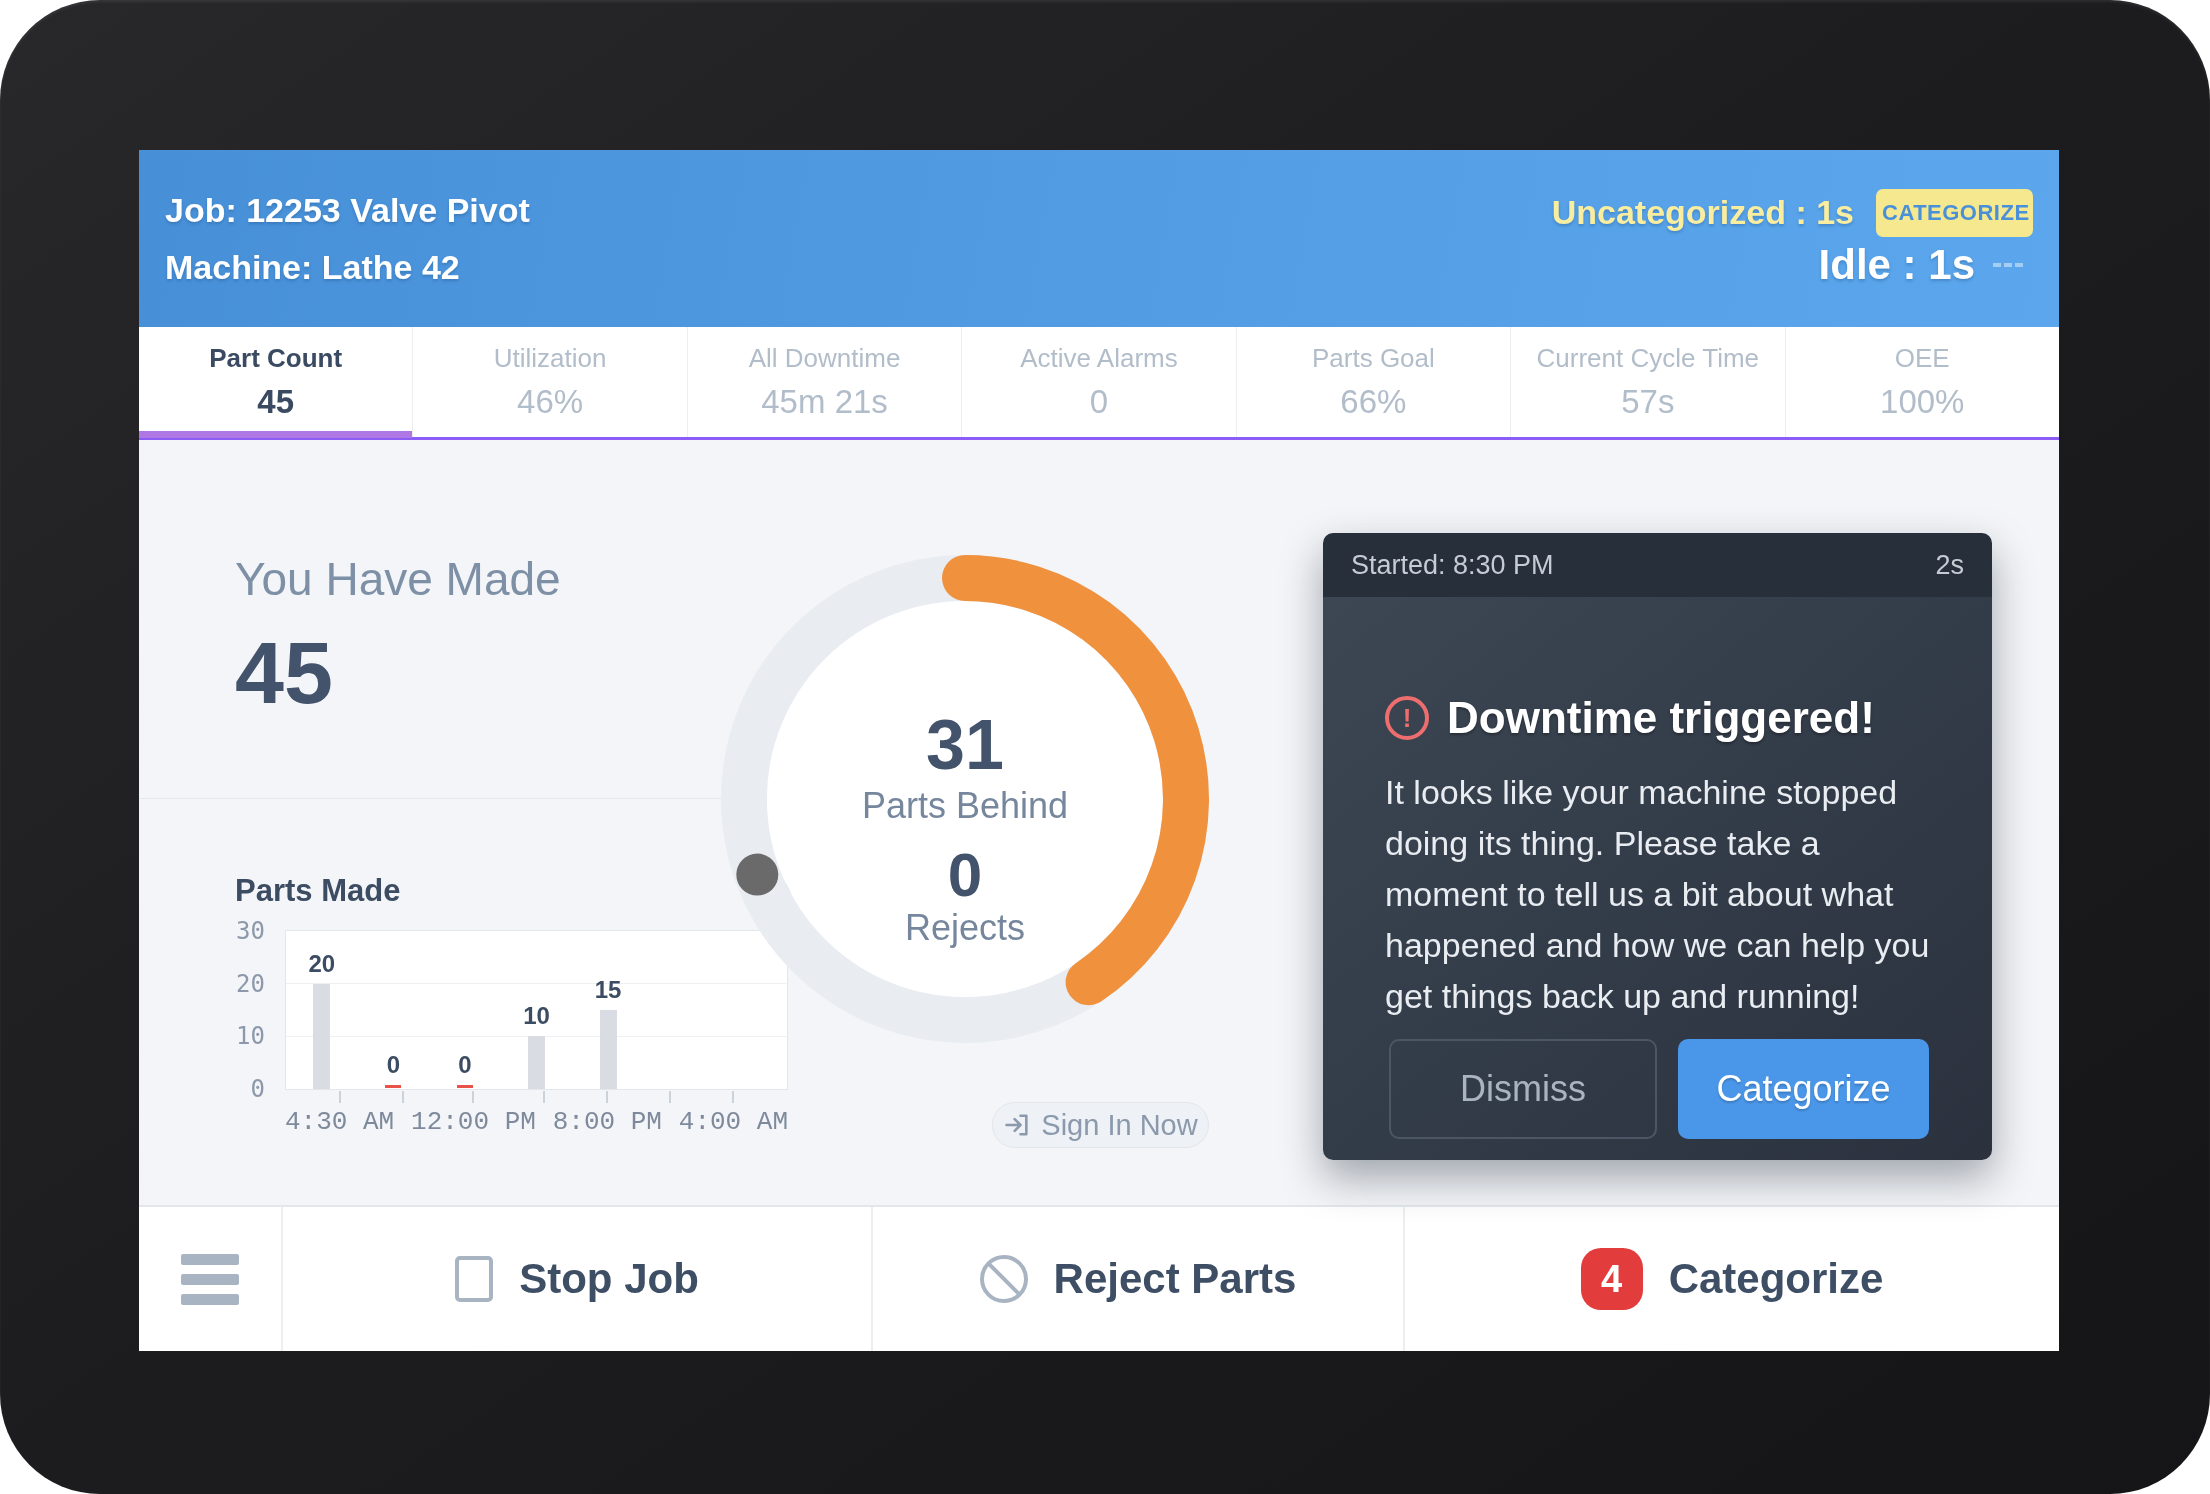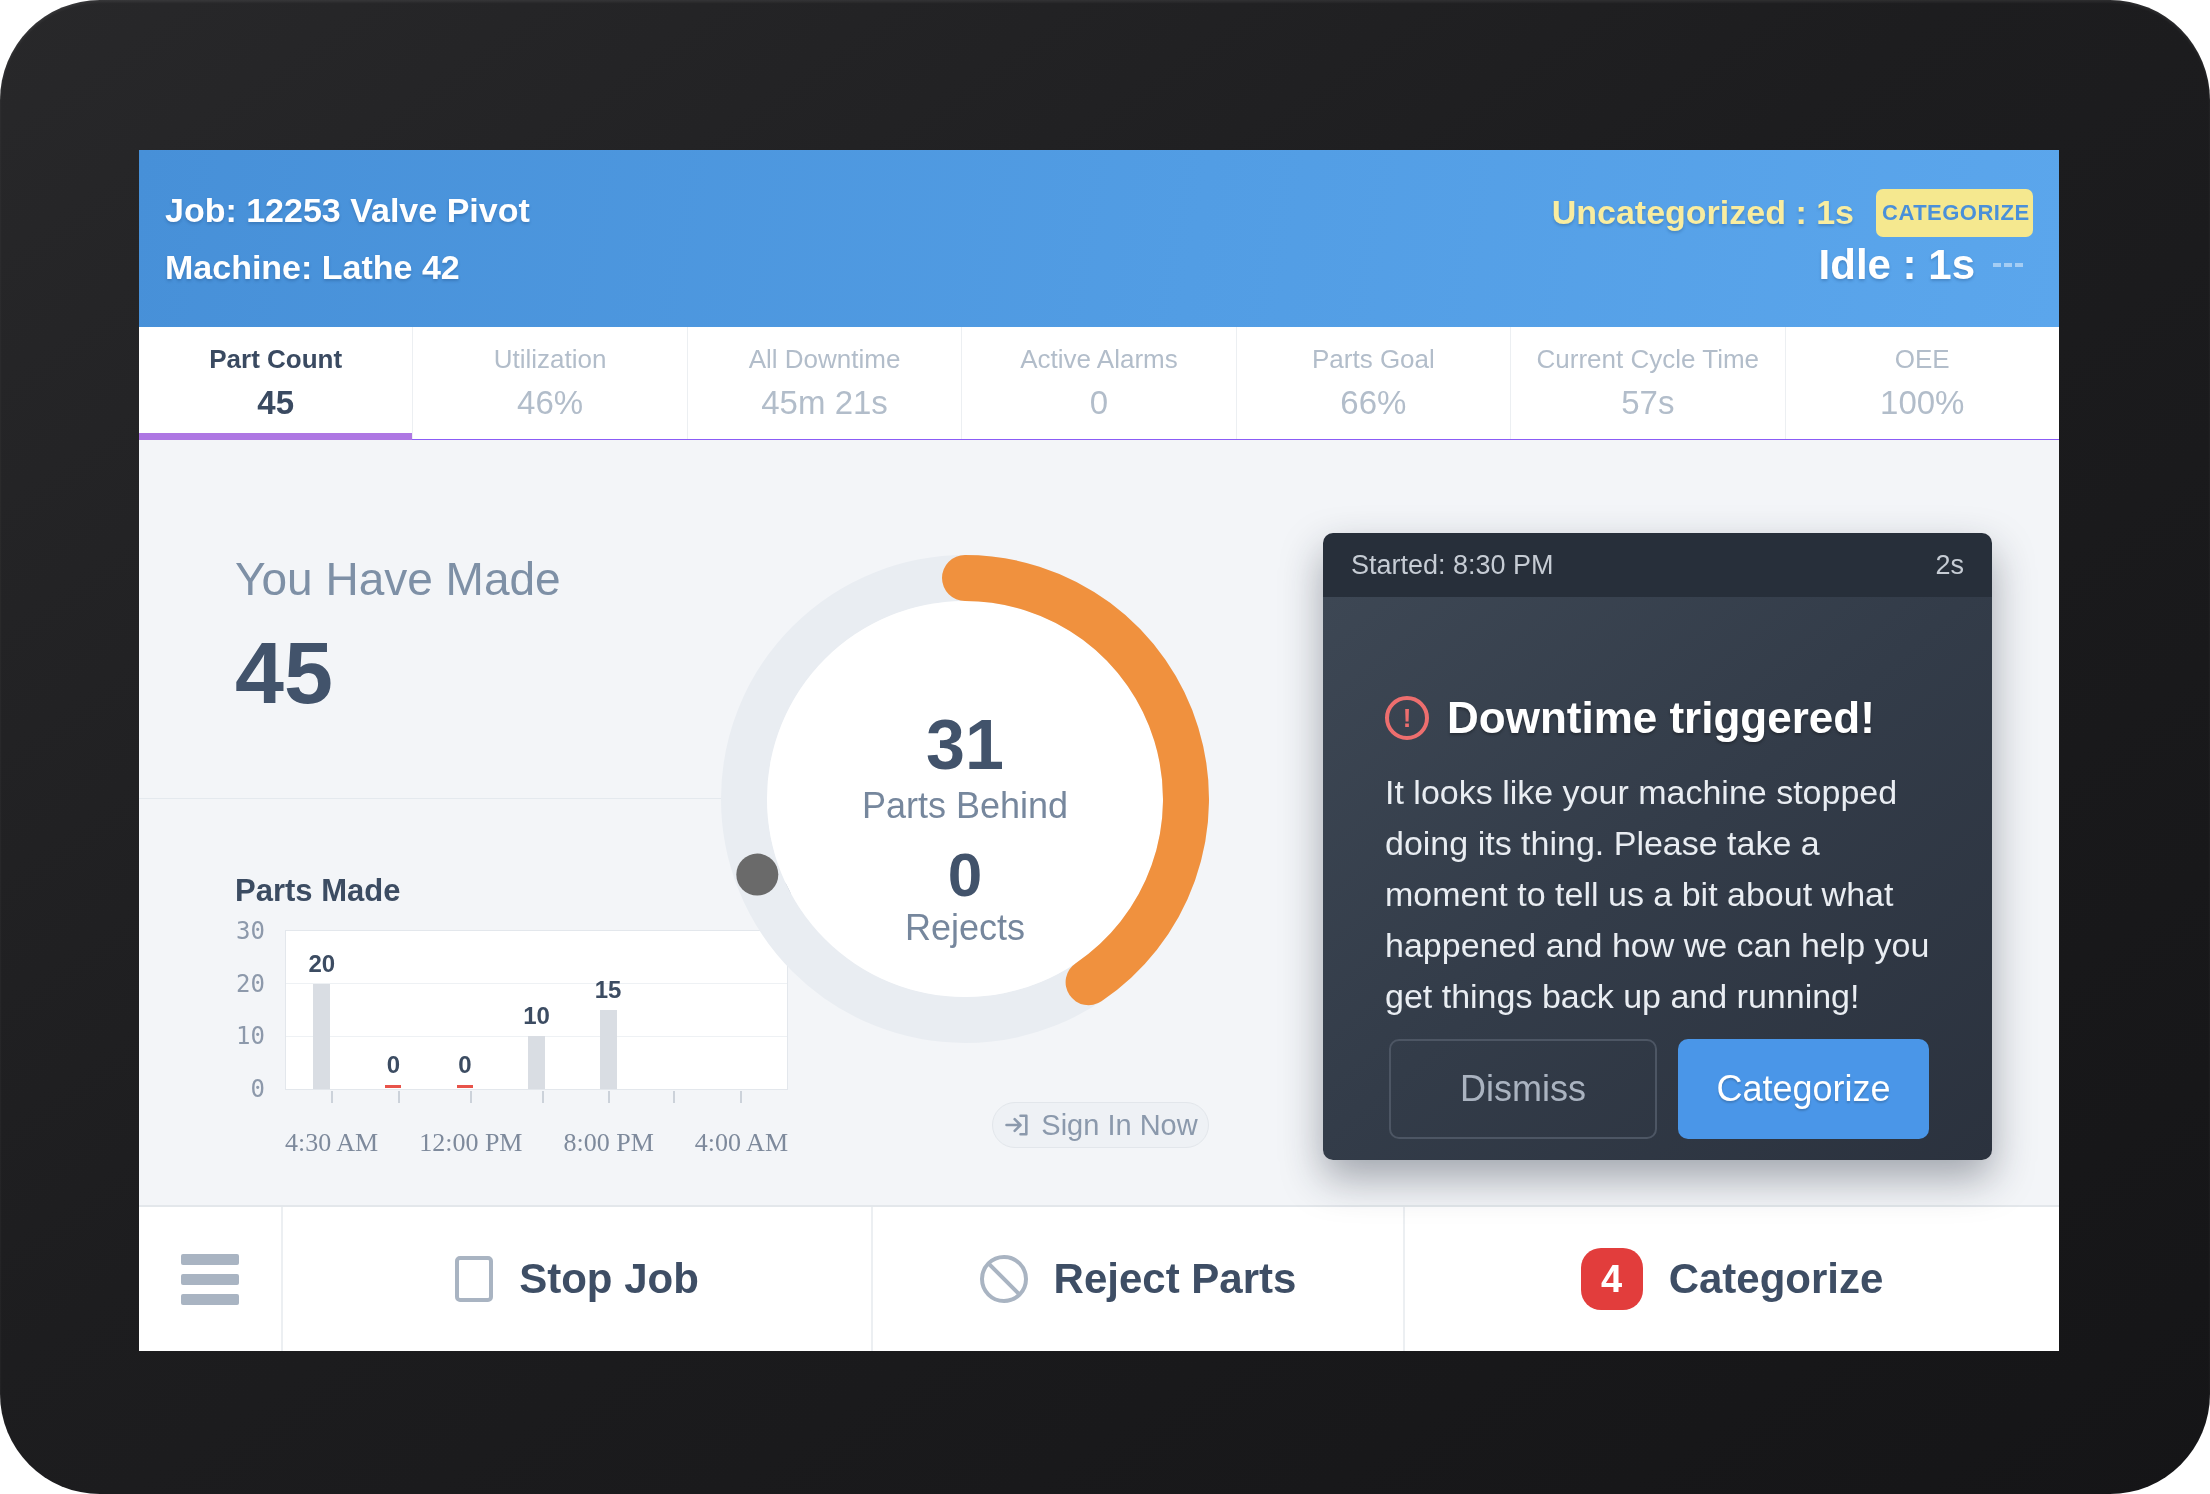--- a/index.html
+++ b/index.html
@@ -19,21 +19,21 @@
   .status-col{display:flex;flex-direction:column;justify-content:center;align-items:flex-end;gap:4px;}
   .uncat-row{display:flex;align-items:center;gap:22px;}
   .uncat{font-size:34px;font-weight:700;color:#f9eda0;text-shadow:0 2px 3px rgba(20,60,110,.28);}
   .cat-btn{width:157px;height:48px;background:#f5e88f;color:#4a90d9;border:none;border-radius:7px;
     font-size:22px;font-weight:700;letter-spacing:.5px;cursor:pointer;}
   .idle-row{display:flex;align-items:center;gap:18px;padding-right:10px;}
   .idle{font-size:42px;font-weight:700;color:#fff;text-shadow:0 2px 3px rgba(20,60,110,.28);}
   .idle-dash{width:30px;height:0;border-top:4px dashed rgba(255,255,255,.45);}
 
   
-  .tabs{height:113px;background:#fff;display:flex;border-bottom:1px solid #8b5cf6;}
+  .tabs{height:113px;background:#fff;display:flex;border-bottom:3px solid #8b5cf6;}
   .tab{flex:1;display:flex;flex-direction:column;justify-content:center;align-items:center;gap:9px;
     border-right:1px solid #eceff2;position:relative;cursor:pointer;}
   .tab:last-child{border-right:none;}
   .tab-label{font-size:26px;color:#b2bdca;}
   .tab-value{font-size:33px;color:#b2bdca;}
   .tab.active .tab-label{color:#3a4a61;font-weight:700;}
   .tab.active .tab-value{color:#3a4a61;font-weight:700;}
   .tab.active::after{content:"";position:absolute;left:0;right:0;bottom:-1px;height:7px;background:#ae77e3;}
 
   
@@ -50,21 +50,21 @@
   .slots{position:absolute;inset:0;display:flex;}
   .slot{flex:1;display:flex;flex-direction:column;justify-content:flex-end;align-items:center;}
   .bar{width:17px;background:#d9dde3;}
   .bar-value{font-size:24px;font-weight:700;color:#3c4c62;margin-bottom:6px;}
   .zero-dash{width:16px;height:3px;background:#e8534a;margin-bottom:1px;}
   .ylabels{position:absolute;left:70px;top:490px;width:66px;height:160px;}
   .ylabel{position:absolute;right:10px;font-family:"DejaVu Sans Mono",monospace;font-size:24px;color:#8d99ab;}
   .xaxis{position:absolute;left:146px;top:651px;width:503px;display:flex;}
   .xcell{flex:1;display:flex;flex-direction:column;align-items:center;}
   .xtick{width:2px;height:12px;background:#ccd2da;}
-  .xlabel{margin-top:25px;font-family:Liberation Serif, serif;font-size:26px;color:#7e8a9c;white-space:nowrap;}
+  .xlabel{margin-top:4px;font-family:Liberation Mono, monospace;font-size:26px;color:#7e8a9c;white-space:nowrap;}
 
   
   .gauge{position:absolute;left:582px;top:115px;width:488px;height:488px;}
   .gauge svg{position:absolute;inset:0;}
   .gauge-text{position:absolute;left:0;right:0;text-align:center;}
   .g-behind{top:150px;font-size:70px;font-weight:700;color:#42536b;}
   .g-behind-label{top:230px;font-size:36px;color:#76879d;}
   .g-rejects{top:284px;font-size:62px;font-weight:700;color:#42536b;}
   .g-rejects-label{top:352px;font-size:36px;color:#76879d;}
 

